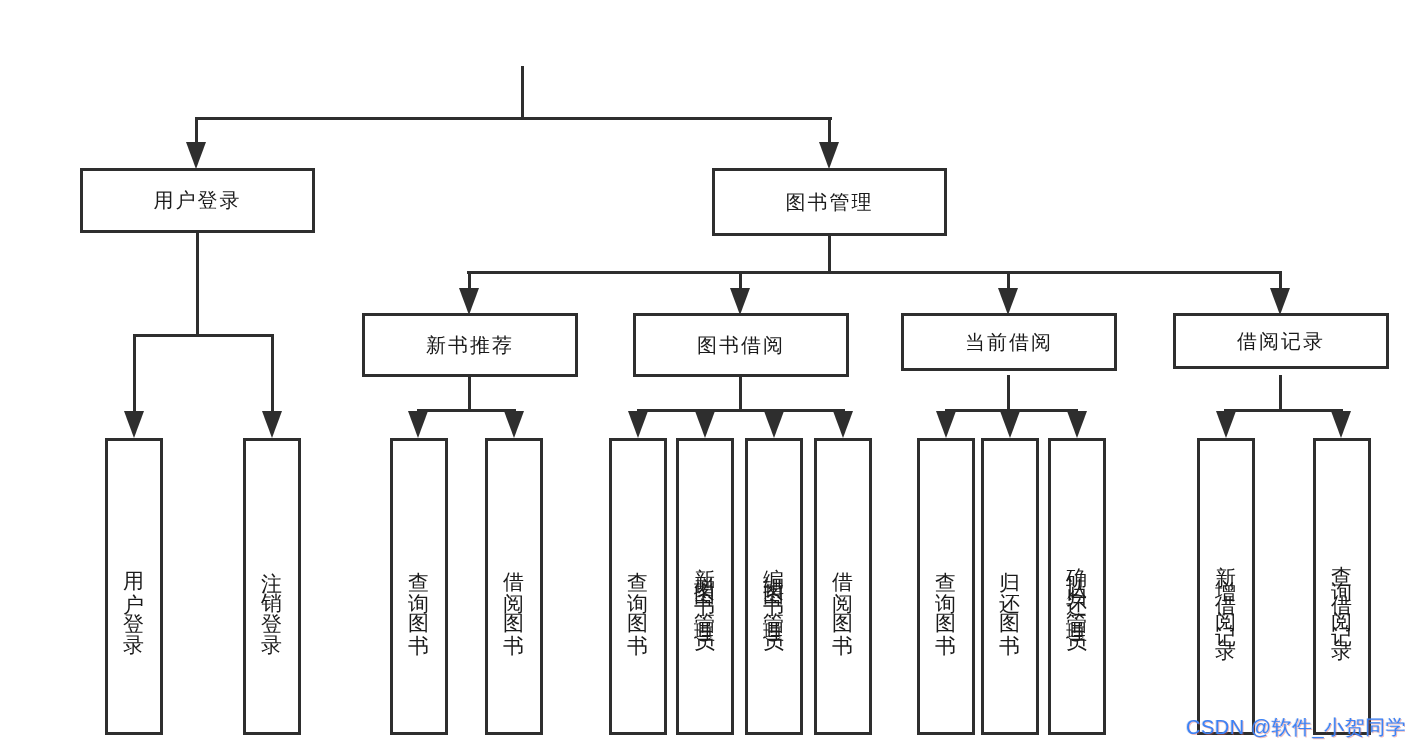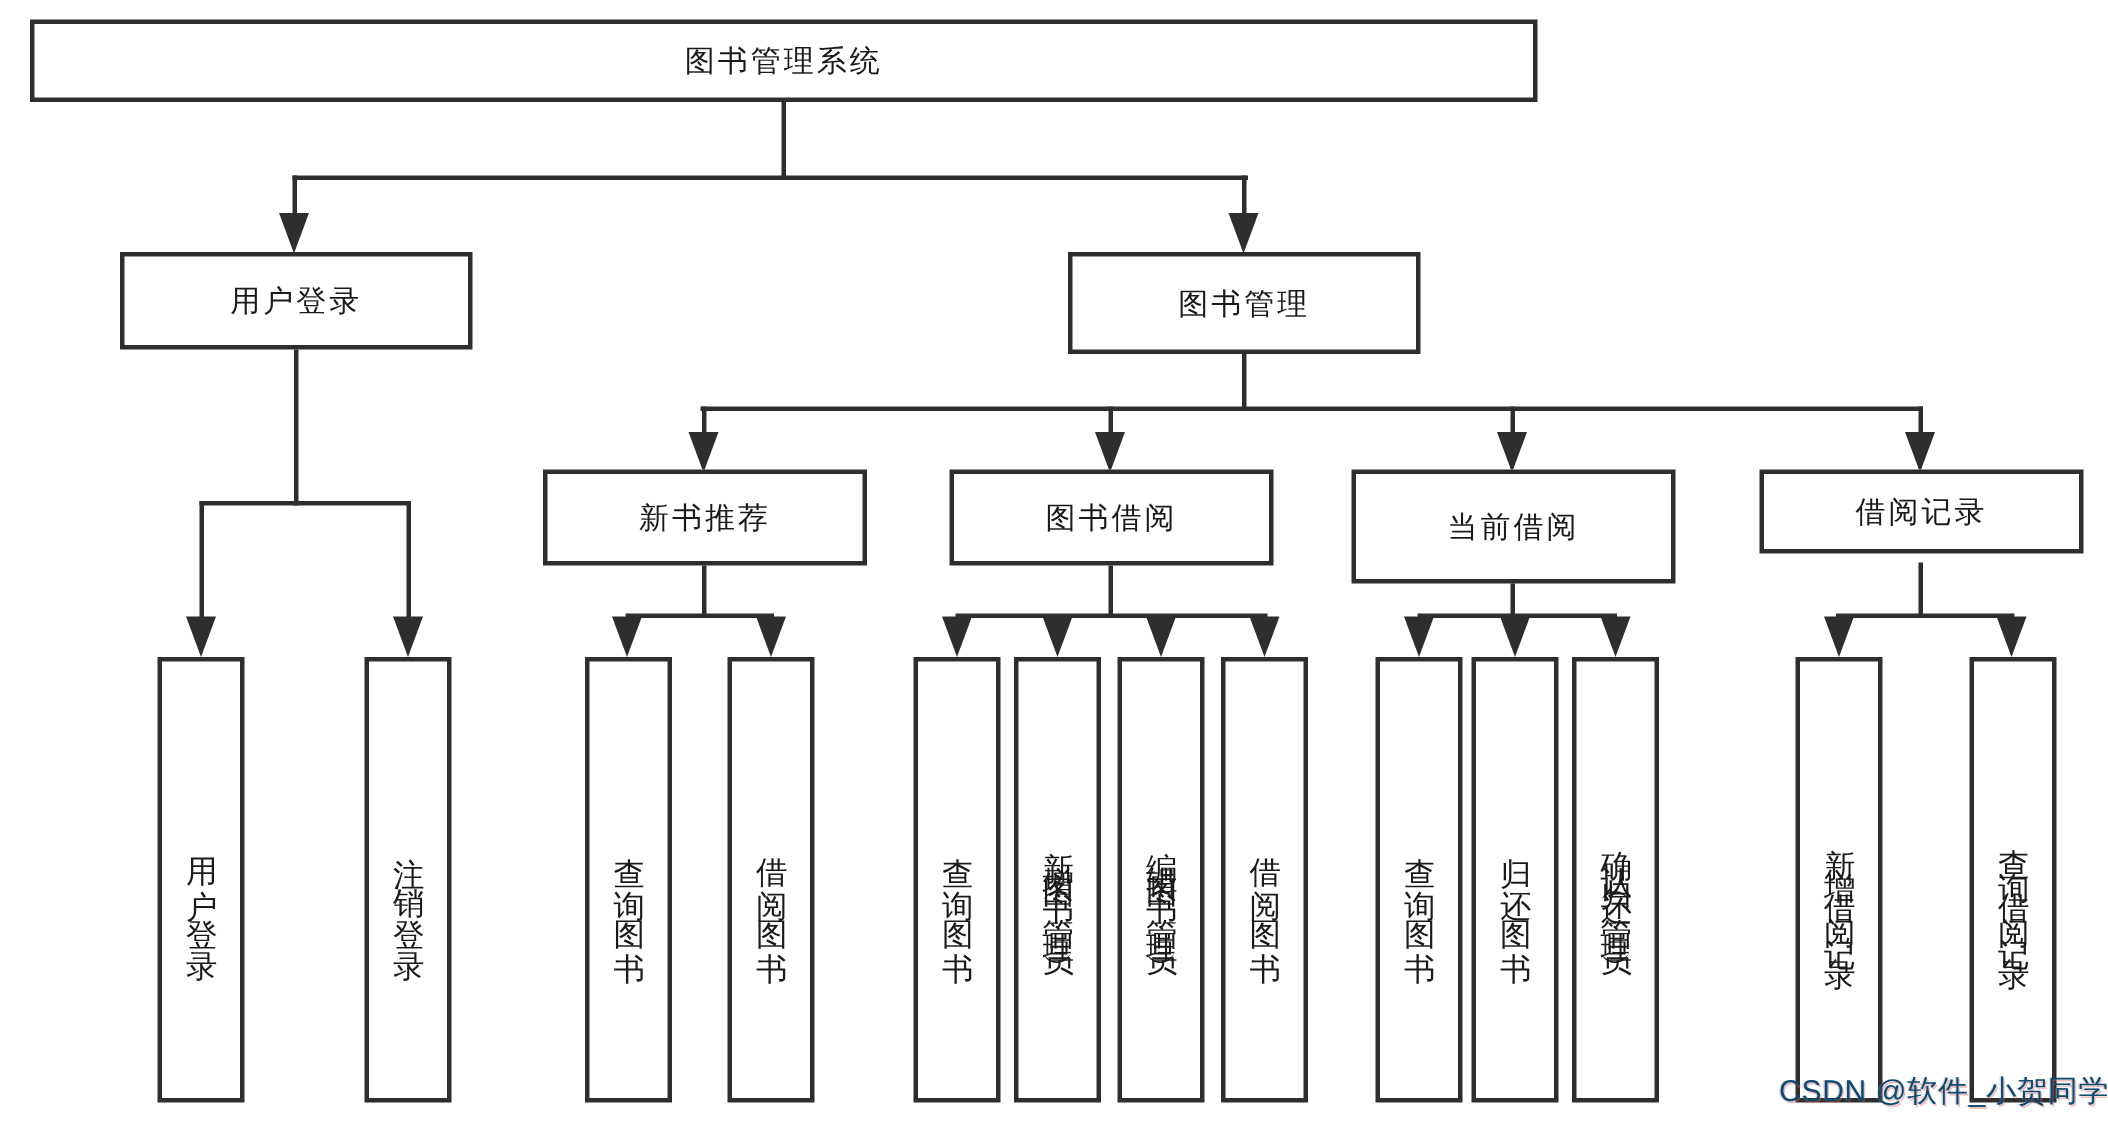--- a/index.html
+++ b/index.html
@@ -21,21 +21,21 @@
   .ls6{letter-spacing:15px;margin-bottom:-15px;}
   .ls9{letter-spacing:9px;margin-bottom:-9px;}
   .line{position:absolute;background:#2e2e2e;z-index:1;}
   .arr{
     position:absolute;width:0;height:0;z-index:1;
     border-left:10px solid transparent;border-right:10px solid transparent;
     border-top:27px solid #2e2e2e;
   }
   .watermark{
     position:absolute;left:1186px;top:714px;z-index:5;
-    font-size:20px;color:#0c4a6e;white-space:nowrap;letter-spacing:0.5px;
+    font-size:20px;color:#3b82f6;white-space:nowrap;letter-spacing:0.5px;
     text-shadow:1px 1px 0 rgba(214,92,92,0.40), -1px 0 0 rgba(120,150,210,0.30);
     text-align:right;
   }
 </style>
 </head>
 <body>
 
 <div id="stage">
 
   <div class="line" style="left:521px;top:66px;width:3px;height:54px"></div>
@@ -79,38 +79,35 @@
   <div class="line" style="left:945px;top:409px;width:133px;height:3px"></div>
   <div class="arr" style="left:936px;top:411px"></div>
   <div class="arr" style="left:1000px;top:411px"></div>
   <div class="arr" style="left:1067px;top:411px"></div>
 
   <div class="line" style="left:1279px;top:375px;width:3px;height:36px"></div>
   <div class="line" style="left:1224px;top:409px;width:119px;height:3px"></div>
   <div class="arr" style="left:1216px;top:411px"></div>
   <div class="arr" style="left:1331px;top:411px"></div>
 
-  <div class="box" style="left:20px;top:13px;width:1005px;height:55px">
-    <span class="hlbl">图书管理系统</span>
-  </div>
 
   <div class="box" style="left:80px;top:168px;width:235px;height:65px">
     <span class="hlbl">用户登录</span>
   </div>
   <div class="box" style="left:712px;top:168px;width:235px;height:68px">
     <span class="hlbl">图书管理</span>
   </div>
 
   <div class="box" style="left:362px;top:313px;width:216px;height:64px">
     <span class="hlbl">新书推荐</span>
   </div>
   <div class="box" style="left:633px;top:313px;width:216px;height:64px">
     <span class="hlbl">图书借阅</span>
   </div>
-  <div class="box" style="left:901px;top:313px;width:216px;height:76px">
+  <div class="box" style="left:901px;top:313px;width:216px;height:58px">
     <span class="hlbl">当前借阅</span>
   </div>
   <div class="box" style="left:1173px;top:313px;width:216px;height:56px">
     <span class="hlbl">借阅记录</span>
   </div>
 
   <div class="box vleaf" style="left:105px">
     <span class="vlbl ls4">用户登录</span>
   </div>
   <div class="box vleaf" style="left:243px">

